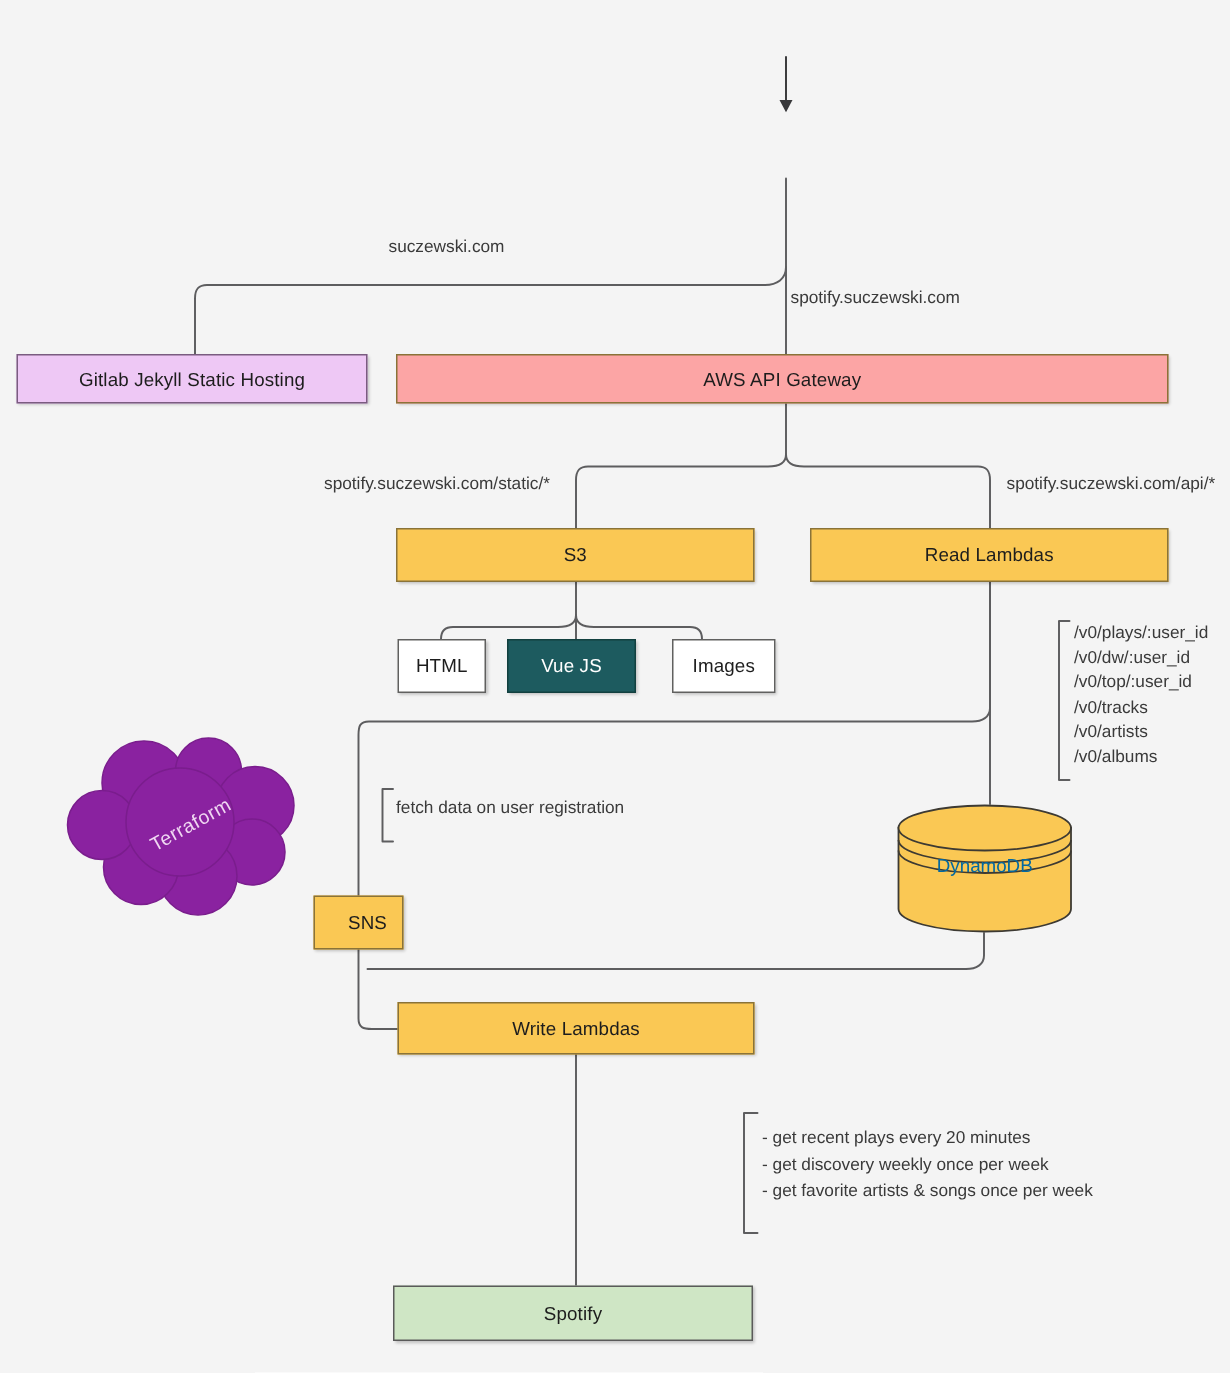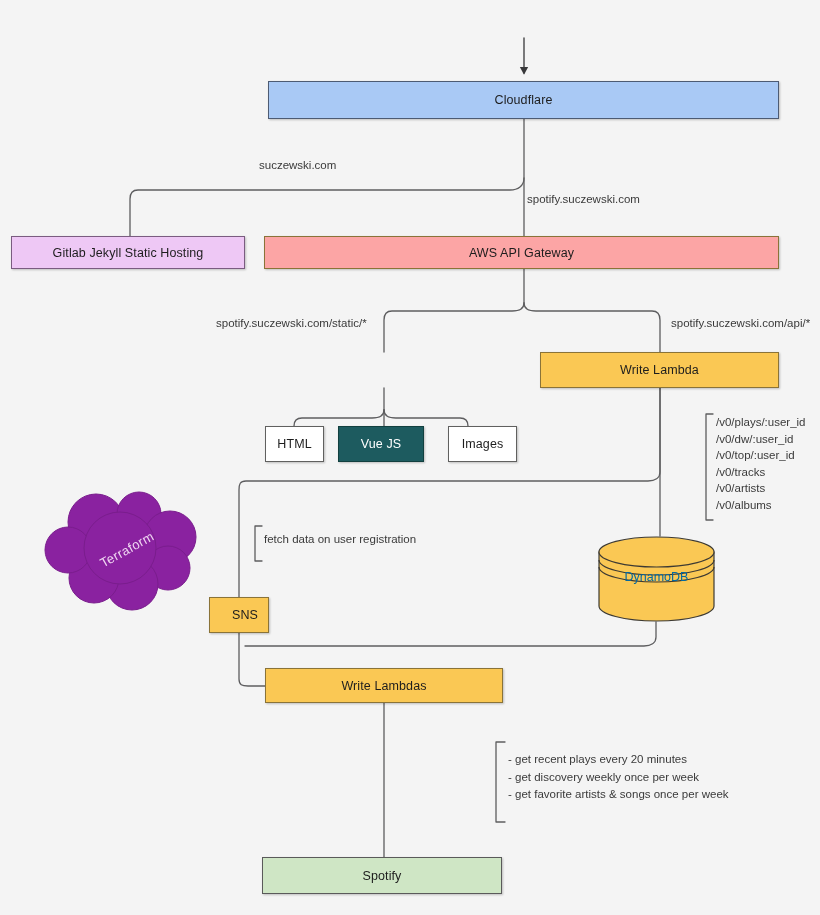--- a/index.html
+++ b/index.html
@@ -163,35 +163,35 @@
                L245,646"></path>
 
       <path d="M384,703 L384,857"></path>
 
       <path d="M713,414 L706,414 L706,520 L713,520"></path>
       <path d="M262,526 L255,526 L255,561 L262,561"></path>
       <path d="M505,742 L496,742 L496,822 L505,822"></path>
     </g>
   </svg>
 
-  <div class="node n-cloudflare">
-    <span>Cloudflare</span>
-  </div>
 
   <div class="node n-gitlab">
     <span>Gitlab Jekyll Static Hosting</span>
   </div>
 
   <div class="node n-apigw">
     <span>AWS API Gateway</span>
   </div>
 
+  <div class="node n-s3">
+    <span>S3</span>
+  </div>
 
   <div class="node n-readlambda">
-    <span>Write Lambda</span>
+    <span>Read Lambdas</span>
   </div>
 
   <div class="node n-html">
     <span>HTML</span>
   </div>
 
   <div class="node n-vuejs">
     <span>Vue JS</span>
   </div>
 

